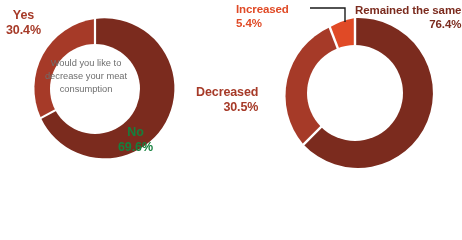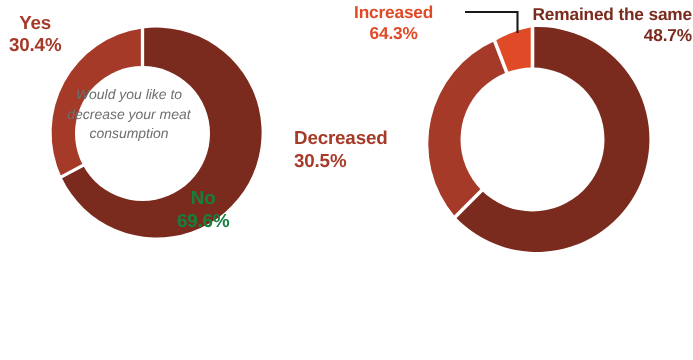--- a/index.html
+++ b/index.html
@@ -29,34 +29,34 @@
     letter-spacing:-0.1px;
   }
   .lbl .name{display:block;}
   .lbl .val{display:block;}
 
   
   #label-yes{left:6px;top:8px;font-size:12.5px;color:#A63A28;text-align:center;}
   #label-no{left:118px;top:125px;font-size:12.5px;color:#15803d;text-align:center;}
 
   
-  #label-increased{left:236px;top:2px;font-size:11.5px;color:#E04A26;text-align:center;}
-  #label-decreased{left:196px;top:85px;font-size:12.5px;color:#A63A28;text-align:left;}
+  #label-increased{left:236px;top:2px;font-size:11.5px;color:#E04A26;text-align:left;}
+  #label-decreased{left:196px;top:85px;font-size:12.5px;color:#A63A28;text-align:right;}
   #label-same{left:355px;top:3px;font-size:11.5px;color:#7B2B1E;text-align:right;}
 
   
   .center-text{
     position:absolute;
     text-align:center;
     color:#6e6e6e;
     font-size:9.3px;
     line-height:1.42;
     font-weight:normal;
   }
-  #center-left{left:36px;top:57px;width:100px;font-style:italic;}
+  #center-left{left:36px;top:57px;width:100px;}
 
   .leader{position:absolute;left:0;top:0;width:462px;height:175px;pointer-events:none;}
 </style>
 </head>
 <body>
 
 <div class="canvas">
 
   <div class="chart-block" id="chart-left">
 
@@ -107,26 +107,26 @@
     </svg>
 
   </div>
 
   <svg class="leader" viewBox="0 0 462 175">
     <path d="M310 8 L345 8 L345 22" fill="none" stroke="#1A1A1A" stroke-width="1.4"></path>
   </svg>
 
   <div class="lbl" id="label-increased">
     <span class="name">Increased</span>
-    <span class="val">64.3%</span>
+    <span class="val">5.4%</span>
   </div>
 
   <div class="lbl" id="label-decreased">
     <span class="name">Decreased</span>
     <span class="val">30.5%</span>
   </div>
 
   <div class="lbl" id="label-same">
     <span class="name">Remained the same</span>
-    <span class="val">48.7%</span>
+    <span class="val">76.4%</span>
   </div>
 
 </div>
 
 </body></html>

